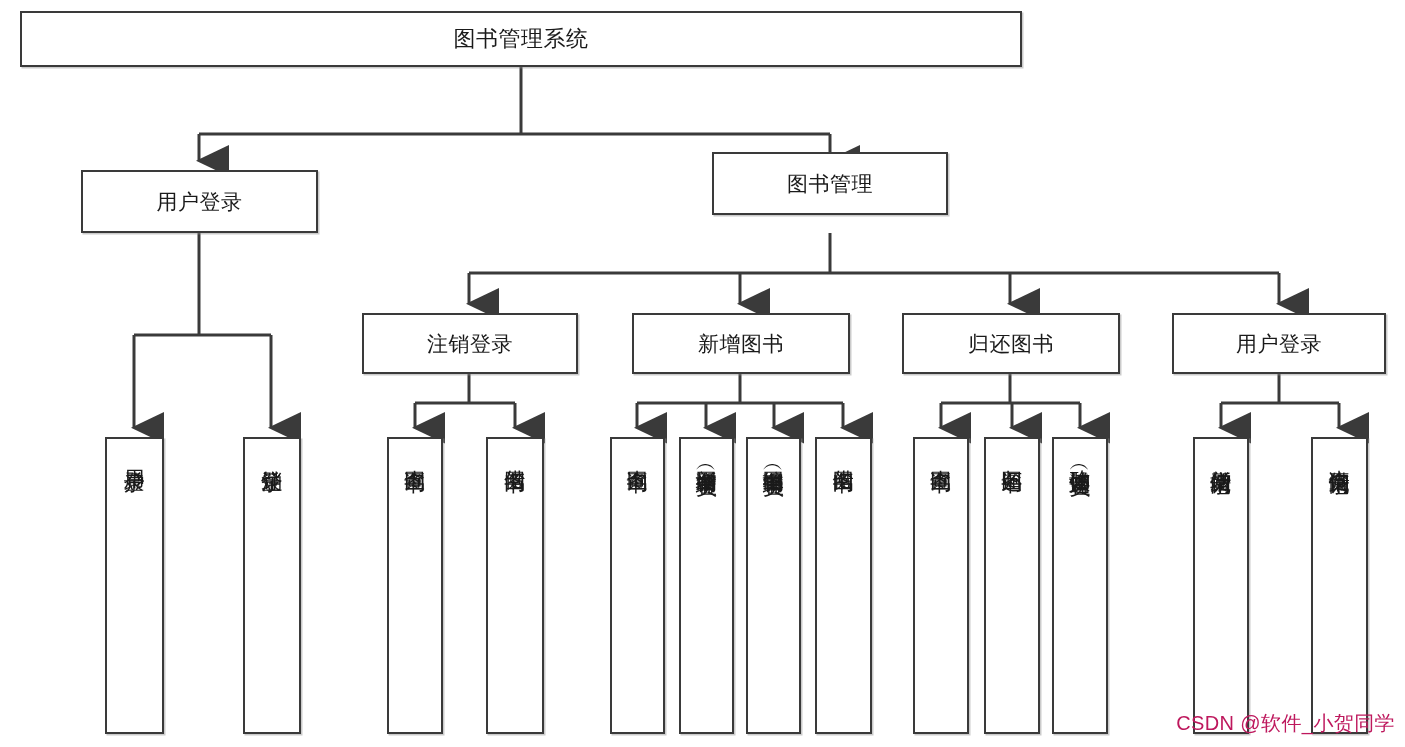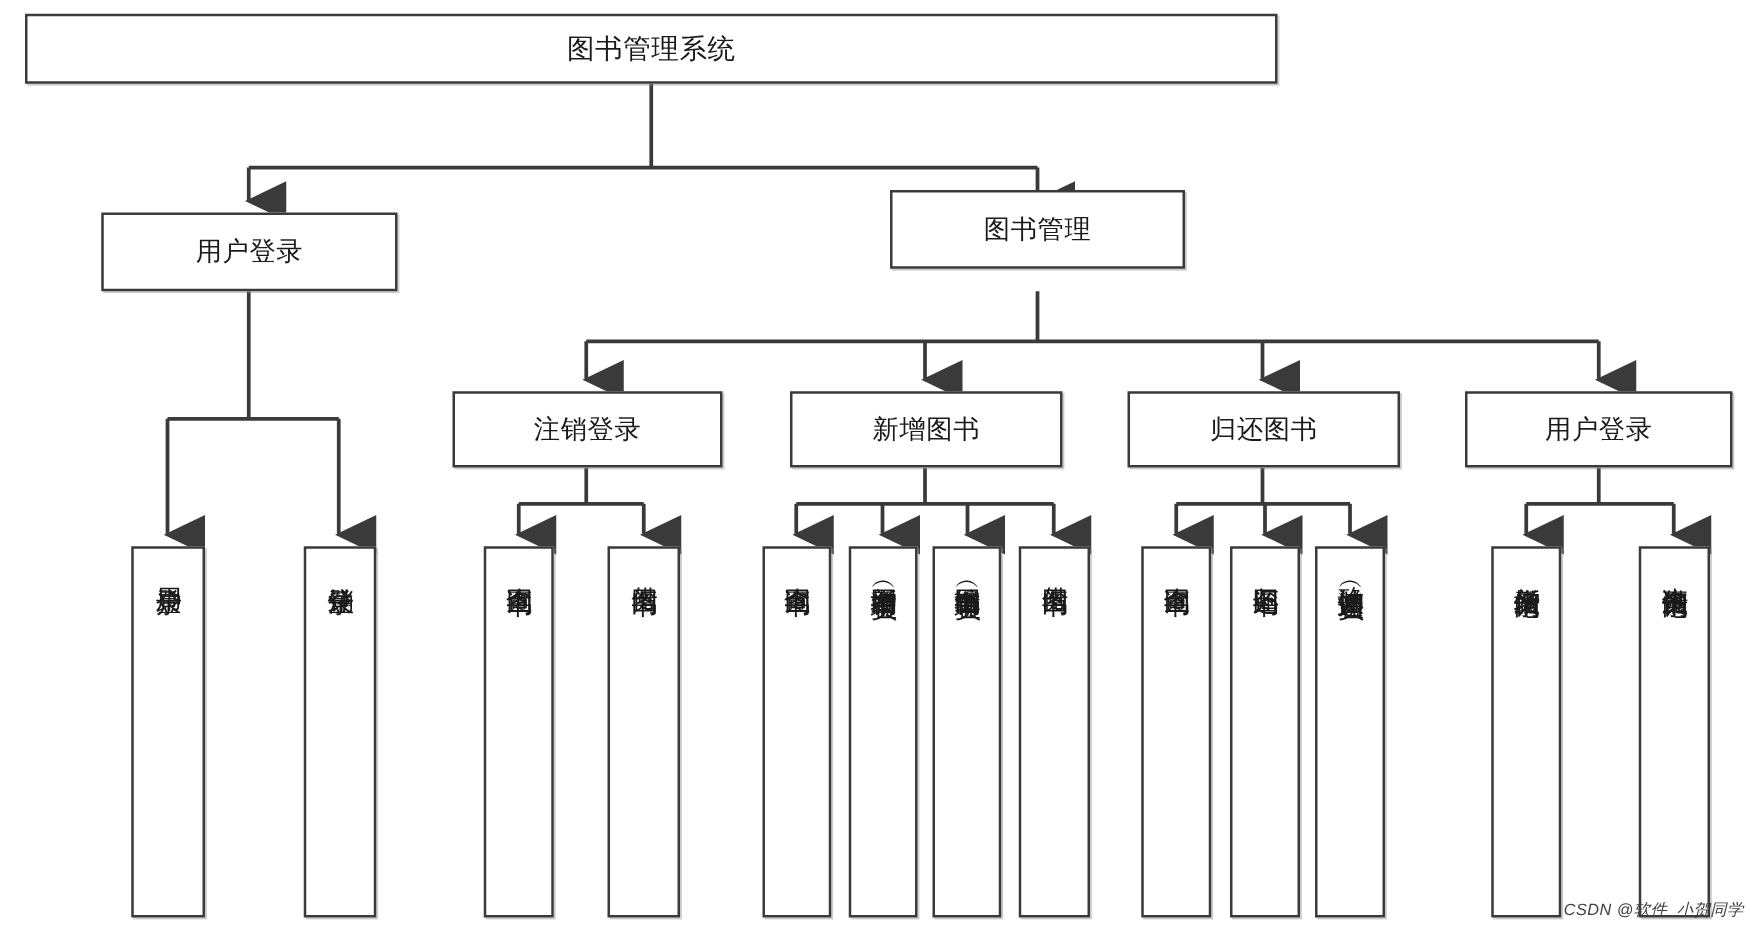--- a/index.html
+++ b/index.html
@@ -55,26 +55,25 @@
     font-size: 21px;
     line-height: 1.30;
     letter-spacing: 1px;
     white-space: nowrap;
     height: auto;
   }
   #watermark {
     position: absolute;
     right: 10px;
     bottom: 6px;
-    font-size: 13px;
-    color: #404040;
+    font-size: 20px;
+    color: #be185d;
     letter-spacing: 0.4px;
     white-space: nowrap;
     user-select: none;
-    font-style: italic;
   }
 </style>
 </head>
 <body>
 
 <div id="canvas">
 
   <svg class="wires" viewBox="0 0 1405 747" xmlns="http://www.w3.org/2000/svg">
     <defs>
       <marker id="arrow" viewBox="0 0 12 12" refX="5.5" refY="10.5" markerWidth="12" markerHeight="12" orient="auto-start-reverse">

